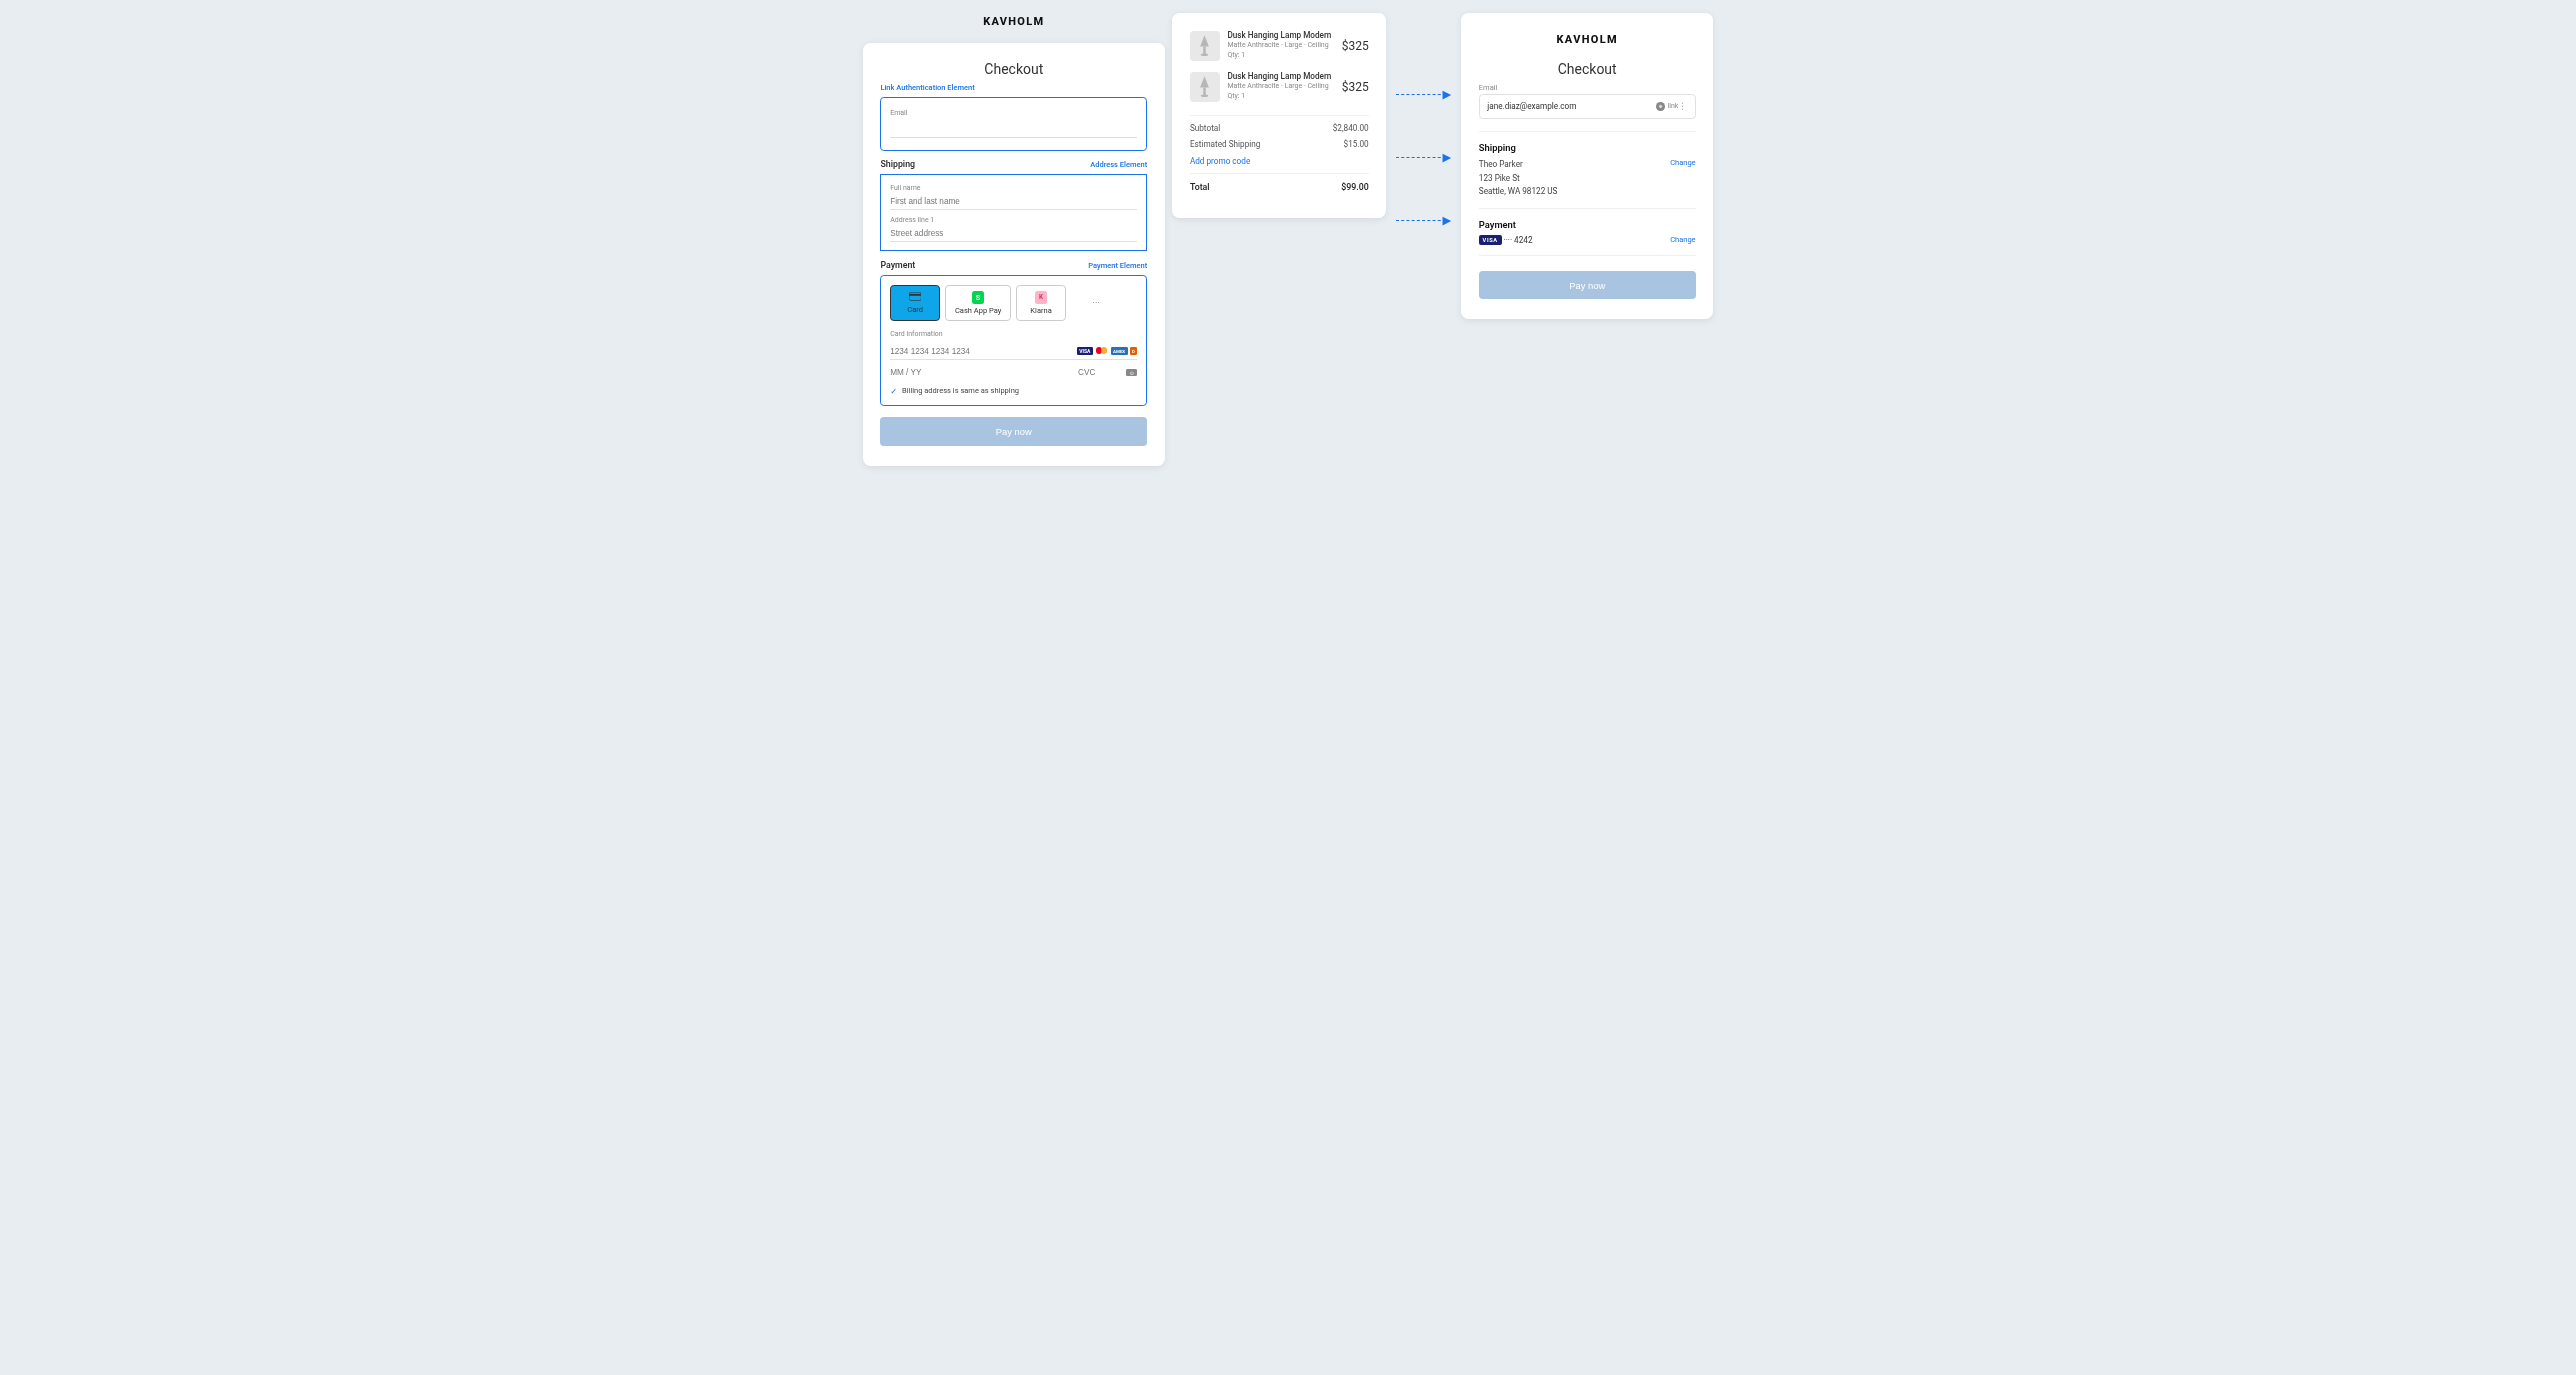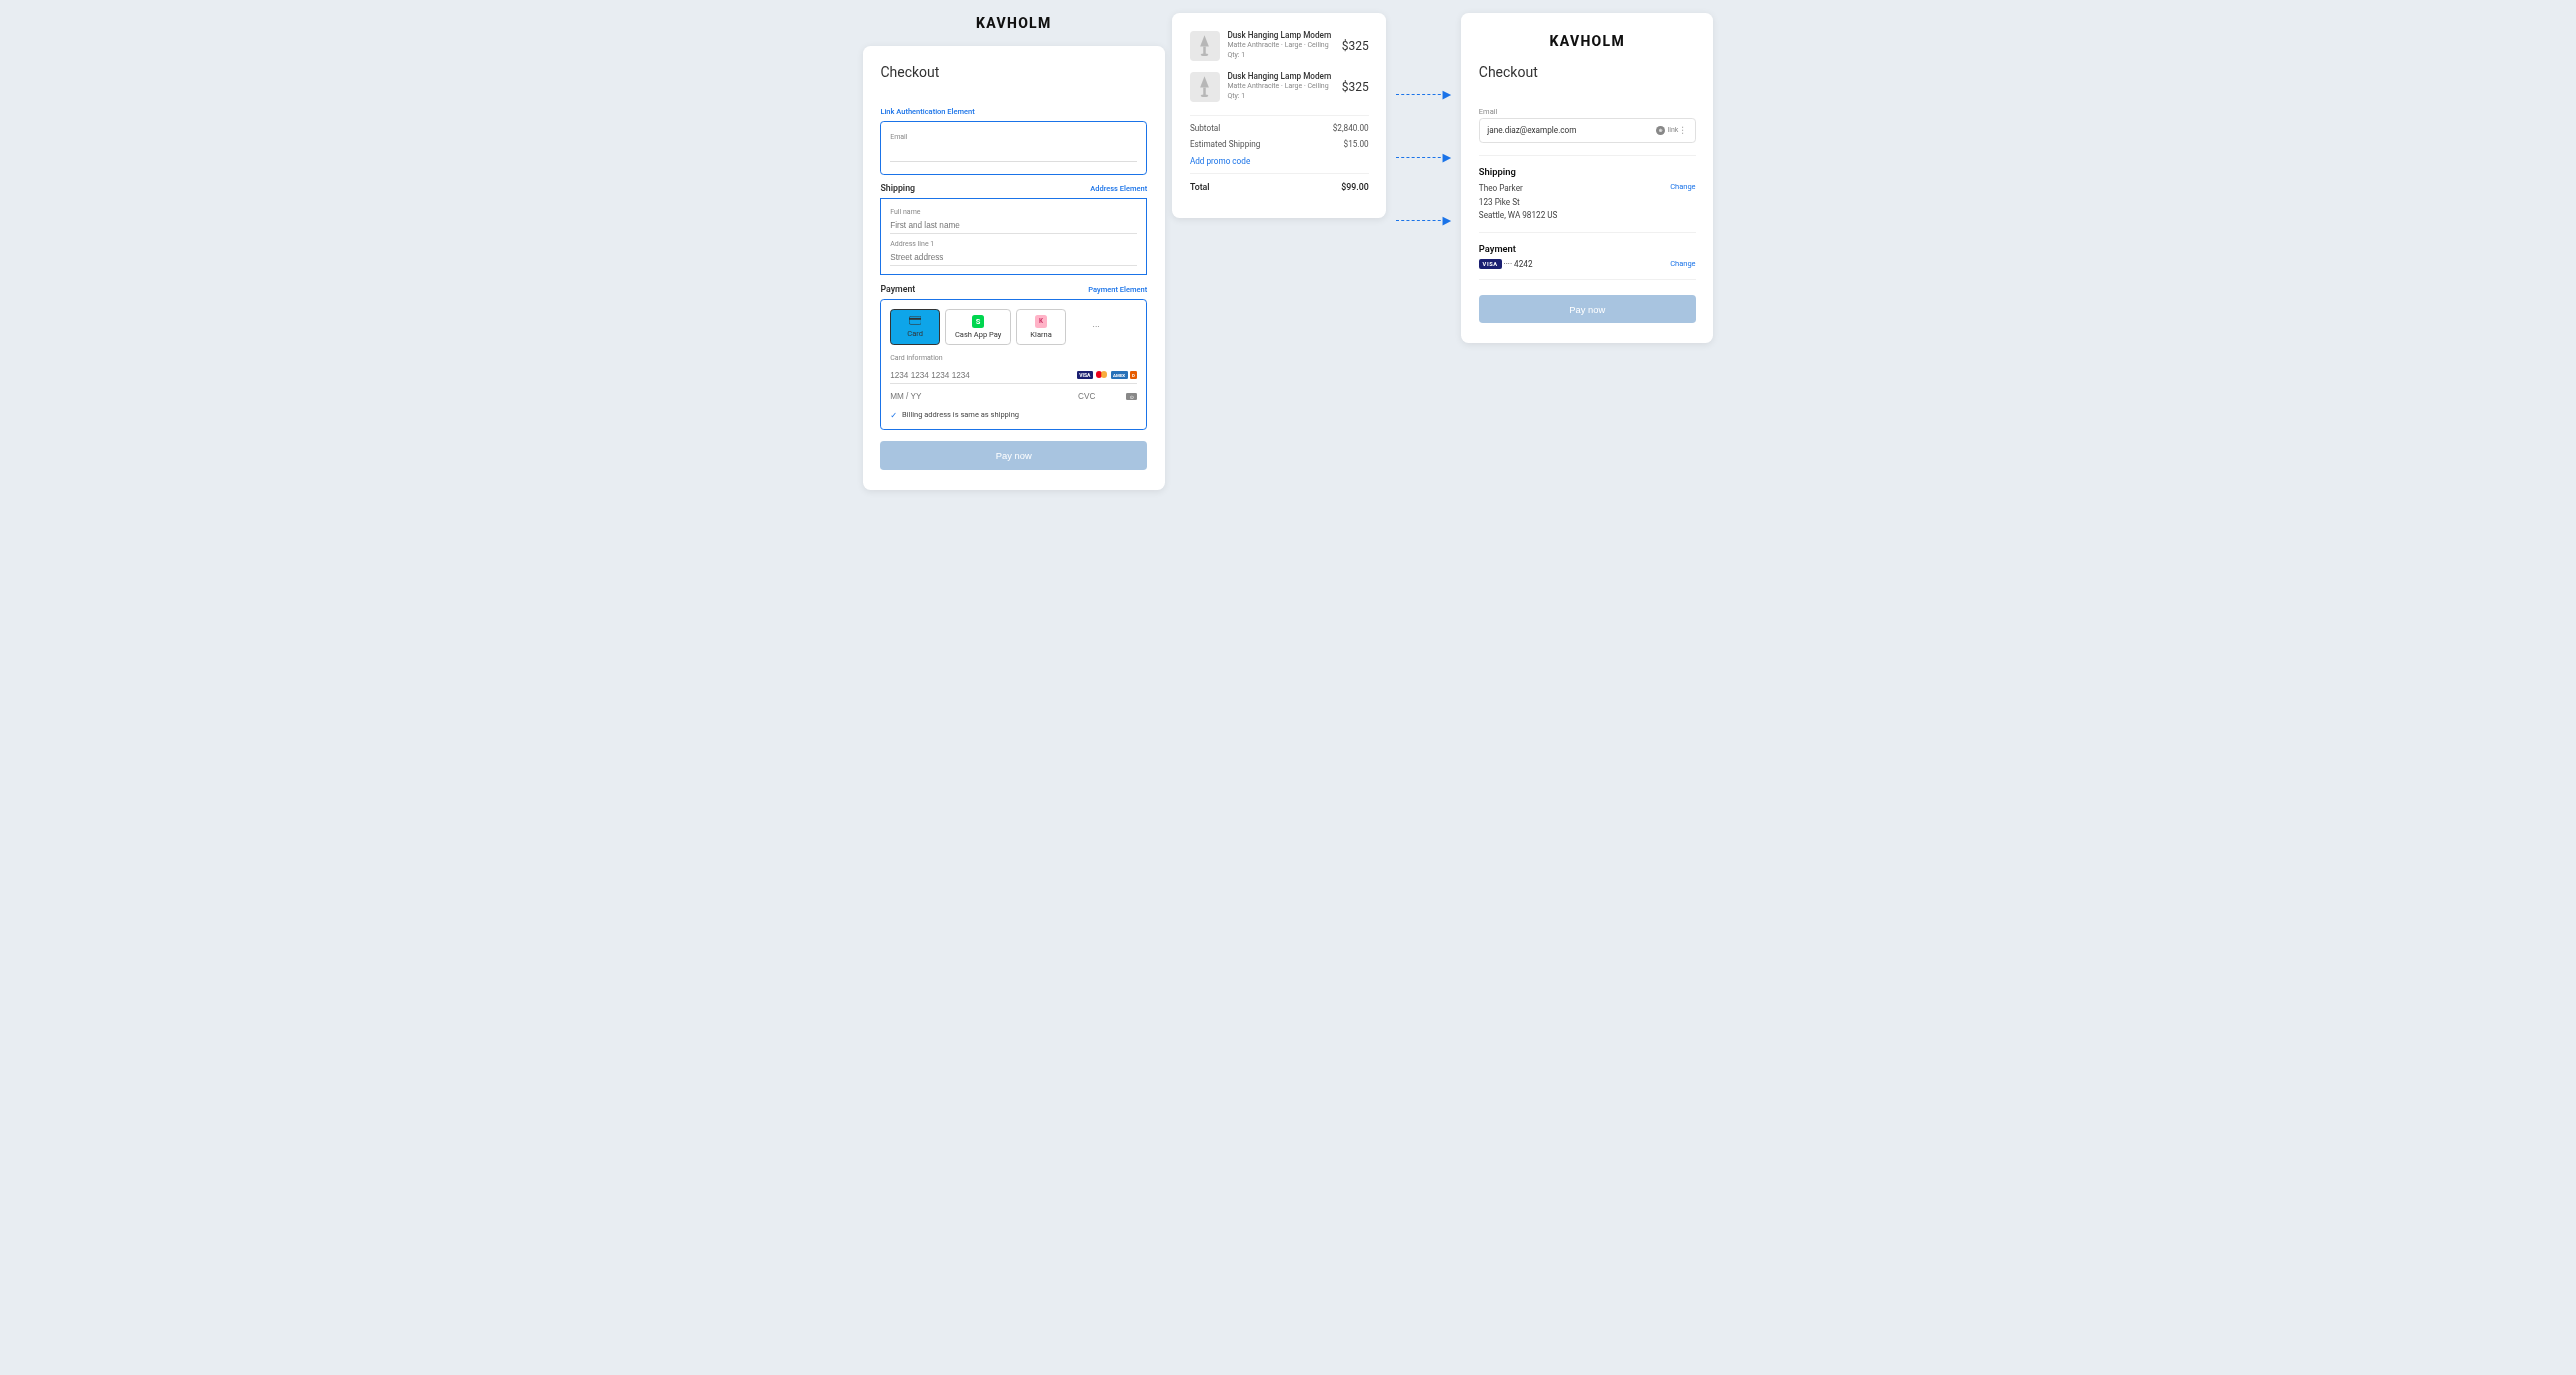--- a/index.html
+++ b/index.html
@@ -14,32 +14,33 @@
     .card {
       background: #fff;
       border-radius: 7.5px;
       padding: 17.6px 17.6px 20px;
       box-shadow: 0 1.3px 7.5px rgba(0,0,0,0.08);
     }
 
     .brand-header {
       text-align: center;
       font-weight: 800;
-      font-size: 14px;
+      font-size: 11px;
       letter-spacing: 1.3px;
       color: #111;
       margin-bottom: 15px;
       padding-top: 2.5px;
     }
 
     .checkout-title {
       font-size: 14px;
       font-weight: 400;
       color: #333;
-      margin-bottom: 27px;
+      margin-bottom: 6px;
+      text-align: center;
     }
 
     
     .section-row {
       display: flex;
       justify-content: space-between;
       align-items: center;
       margin-bottom: 5px;
     }
 

